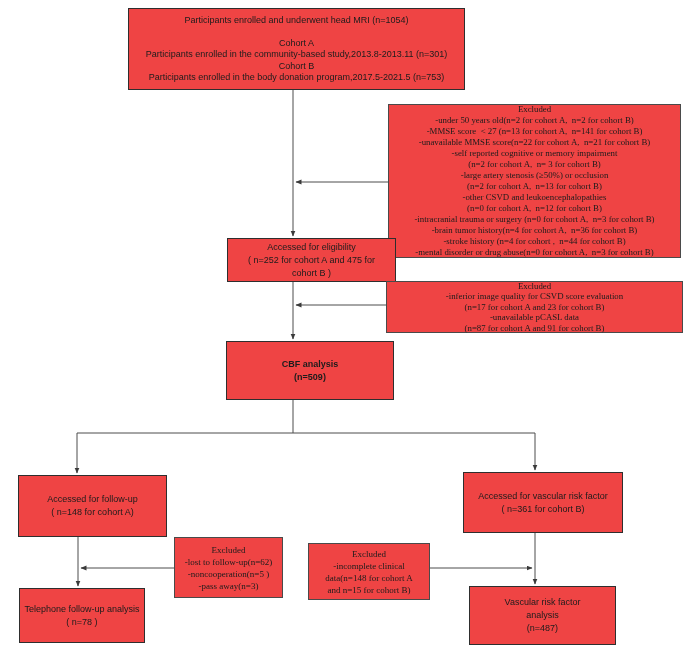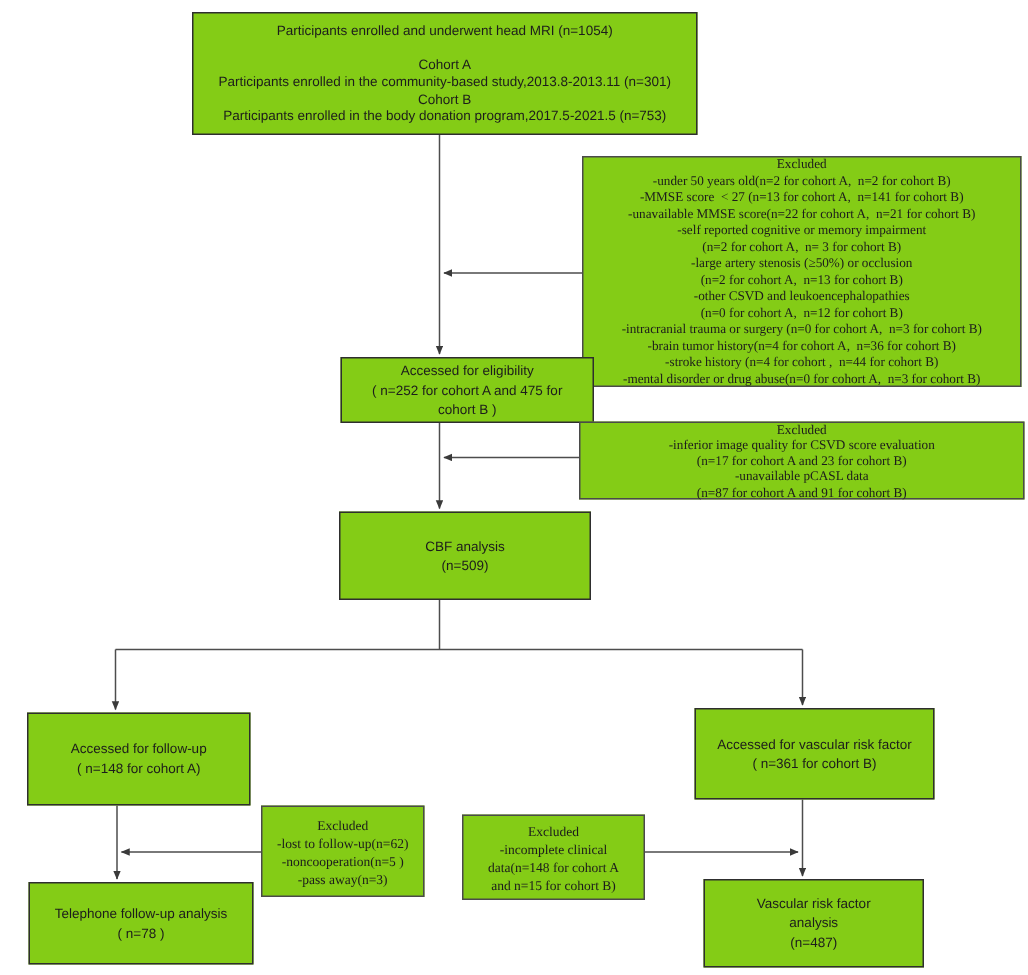--- a/index.html
+++ b/index.html
@@ -7,21 +7,21 @@
     position:relative;
     width:685px;height:650px;
     background:#ffffff;
     font-family:"Liberation Sans","DejaVu Sans",sans-serif;
     color:#1c1c1c;
     overflow:hidden;
   }
   .box{
     position:absolute;
     box-sizing:border-box;
-    background:#84cc16;
+    background:#ef4444;
     border:1.6px solid #2e2e2e;
     display:flex;
     align-items:center;
     justify-content:center;
     text-align:center;
     white-space:pre-wrap;
     font-size:9px;
     line-height:12px;
     padding:12px 2px;
   }
@@ -93,39 +93,39 @@
   <div class="box lh13" style="left:211px;top:238px;width:169px;height:44px;">Accessed for eligibility
 ( n=252 for cohort A and 475 for
 cohort B )</div>
 
   <div class="box excl lh10" style="left:386px;top:281px;width:297px;height:52px;">Excluded
 -inferior image quality for CSVD score evaluation
 (n=17 for cohort A and 23 for cohort B)
 -unavailable pCASL data
 (n=87 for cohort A and 91 for cohort B)</div>
 
-  <div class="box lh13" style="left:210px;top:341px;width:168px;height:59px;">CBF analysis
+  <div class="box lh13" style="left:210px;top:341px;width:168px;height:59px;font-weight:bold;">CBF analysis
 (n=509)</div>
 
   <div class="box lh13" style="left:2px;top:475px;width:149px;height:62px;">Accessed for follow-up
 ( n=148 for cohort A)</div>
 
   <div class="box lh13" style="left:447px;top:472px;width:160px;height:61px;">Accessed for vascular risk factor
 ( n=361 for cohort B)</div>
 
   <div class="box excl lh12" style="left:174px;top:537px;width:109px;height:61px;">Excluded
 -lost to follow-up(n=62)
 -noncooperation(n=5 )
 -pass away(n=3)</div>
 
   <div class="box excl lh12" style="left:308px;top:543px;width:122px;height:57px;">Excluded
 -incomplete clinical
 data(n=148 for cohort A
 and n=15 for cohort B)</div>
 
-  <div class="box lh13" style="left:3px;top:588px;width:150px;height:55px;">Telephone follow-up analysis
+  <div class="box lh13" style="left:3px;top:588px;width:126px;height:55px;">Telephone follow-up analysis
 ( n=78 )</div>
 
   <div class="box lh13" style="left:453px;top:586px;width:147px;height:59px;">Vascular risk factor
 analysis
 (n=487)</div>
 
 </div>
 
 </body></html>

